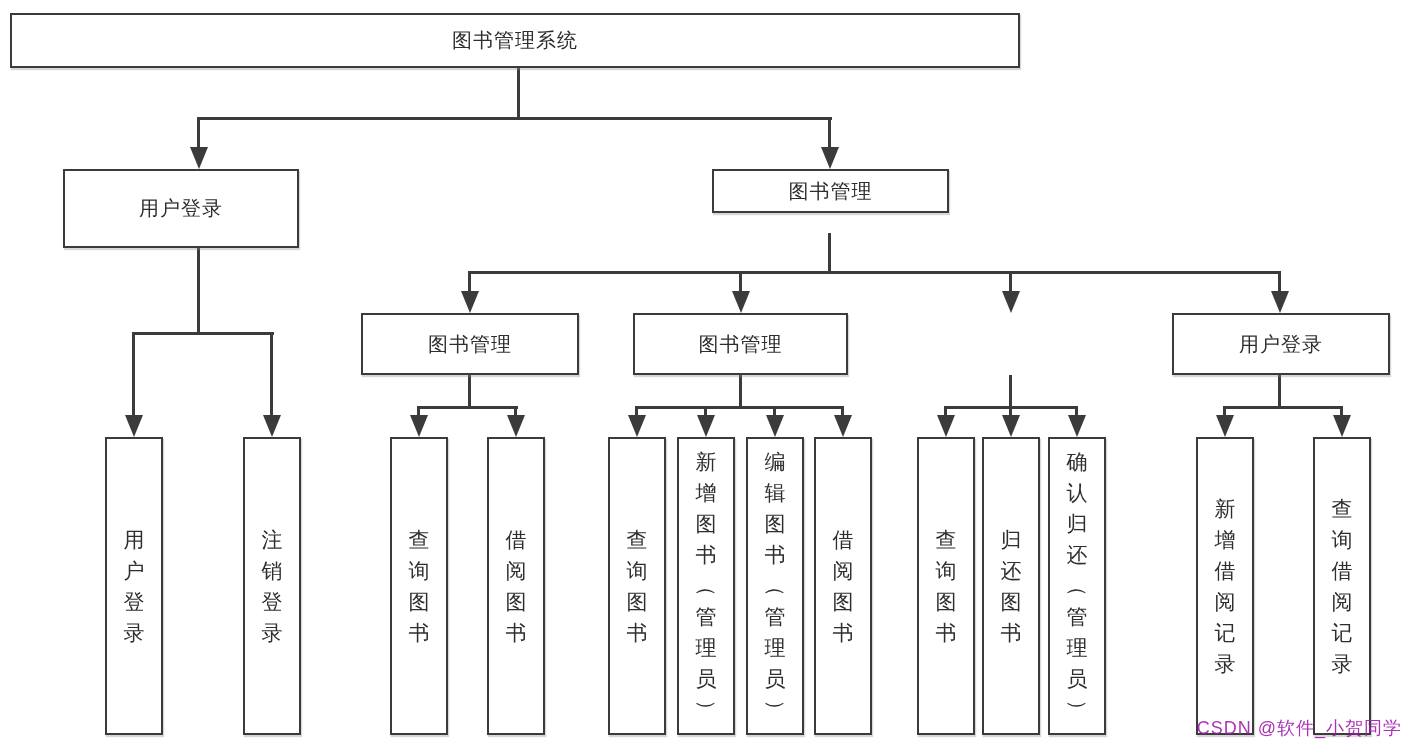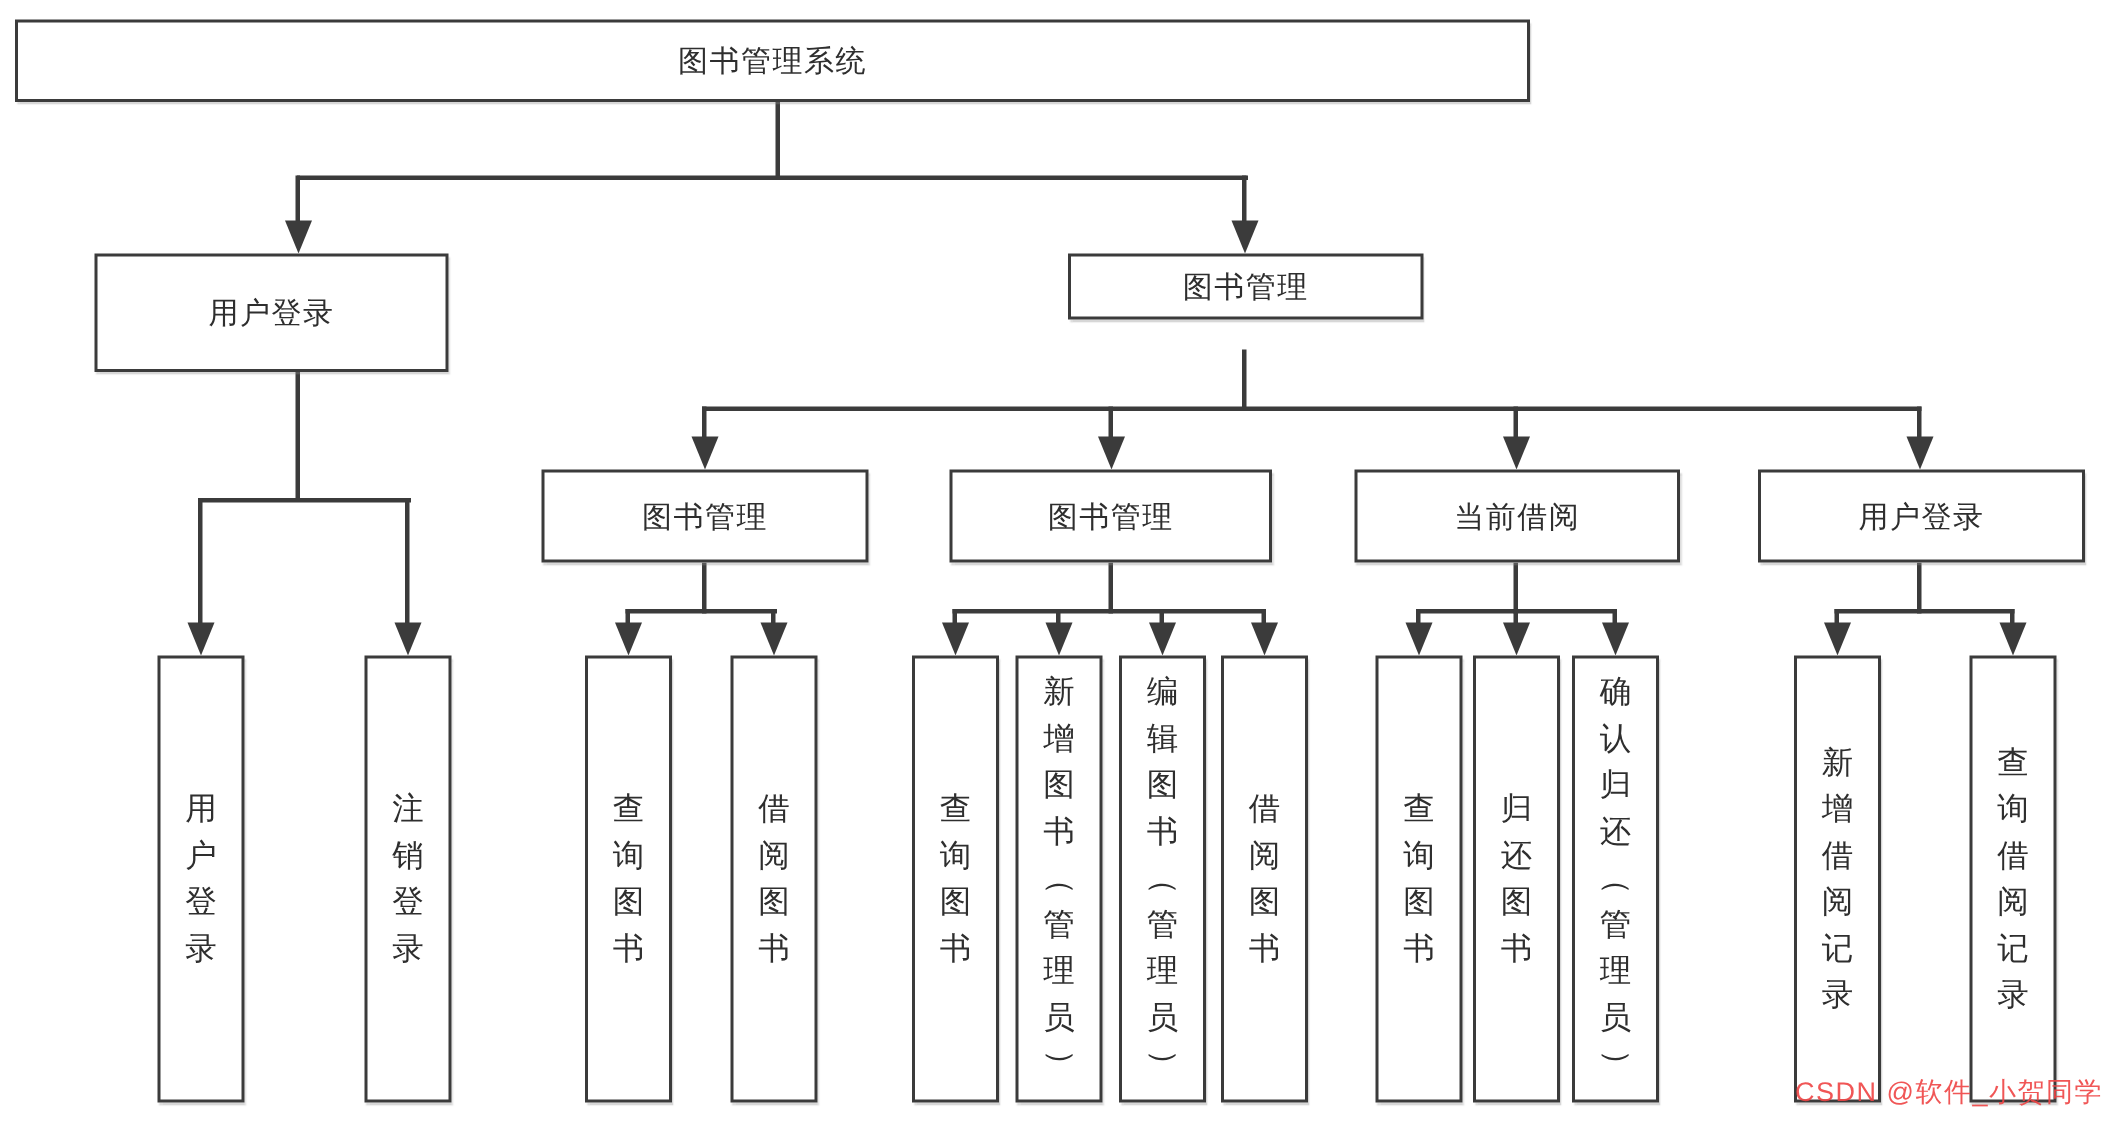--- a/index.html
+++ b/index.html
@@ -45,21 +45,21 @@
     border-left:9px solid transparent;
     border-right:9px solid transparent;
     border-top:22px solid var(--line);
     z-index:1;
   }
   .watermark{
     position:absolute;
     right:3px;
     top:716px;
     font-size:18px;
-    color:#ef4444;
+    color:#a21caf;
     letter-spacing:1px;
     z-index:5;
     opacity:0.9;
     white-space:nowrap;
   }
 </style>
 </head>
 <body>
 
 <div id="canvas">
@@ -73,23 +73,20 @@
   </div>
   <div class="node hbox" style="left:712px;top:169px;width:237px;height:44px">
     <span>图书管理</span>
   </div>
 
   <div class="node hbox" style="left:361px;top:313px;width:218px;height:62px">
     <span>图书管理</span>
   </div>
   <div class="node hbox" style="left:633px;top:313px;width:215px;height:62px">
     <span>图书管理</span>
-  </div>
-  <div class="node hbox" style="left:903px;top:313px;width:217px;height:62px">
-    <span>当前借阅</span>
   </div>
   <div class="node hbox" style="left:1172px;top:313px;width:218px;height:62px">
     <span>用户登录</span>
   </div>
 
   <div class="node vbox" style="left:105px;top:437px;width:58px;height:298px">
       <span class="vchar">用</span>
       <span class="vchar">户</span>
       <span class="vchar">登</span>
       <span class="vchar">录</span>

